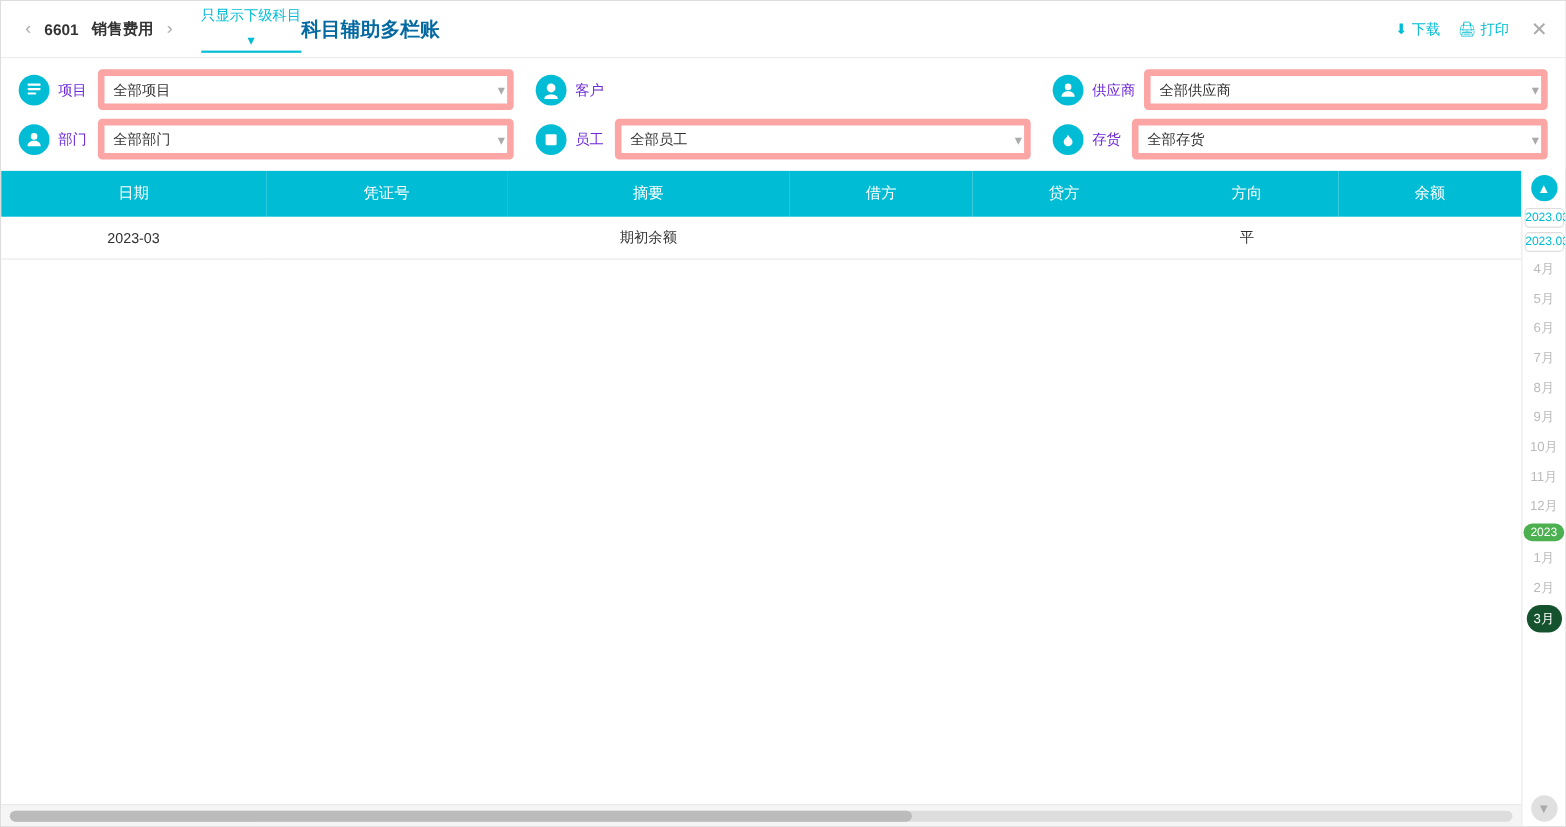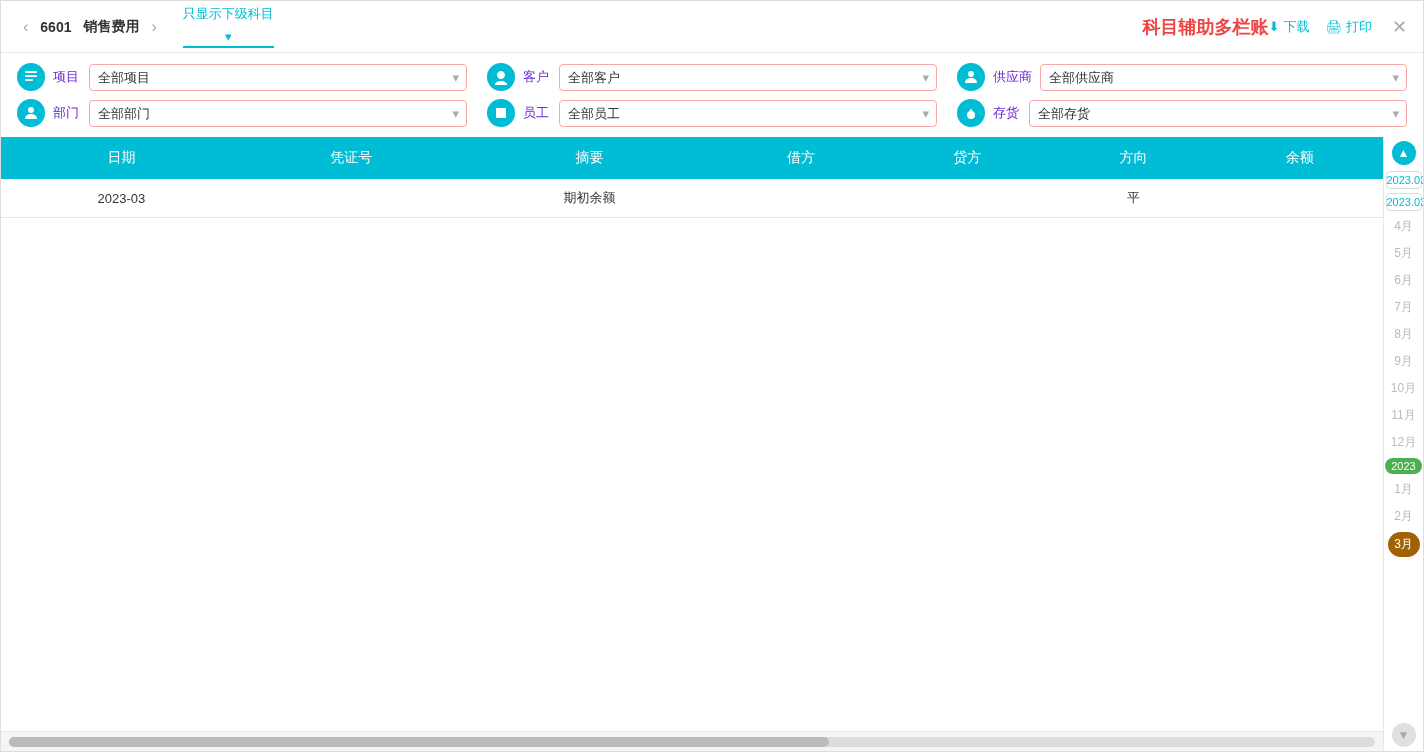--- a/index.html
+++ b/index.html
@@ -53,24 +53,24 @@
       gap: 6px;
       color: #00bcd4;
       border-bottom: 2px solid #00bcd4;
       padding-bottom: 2px;
       cursor: pointer;
       flex-direction: column;
     }
     .show-sub span { font-size: 13px; }
     .page-title {
       flex: 1;
-      text-align: right;
+      text-align: left;
       font-size: 18px;
       font-weight: bold;
-      color: #ef4444;
+      color: #0369a1;
     }
     .action-btns {
       display: flex;
       gap: 16px;
       align-items: center;
     }
     .action-btn {
       display: flex;
       align-items: center;
       gap: 4px;
@@ -115,21 +115,21 @@
       font-size: 13px;
       white-space: nowrap;
       min-width: 28px;
     }
     .select-wrapper {
       flex: 1;
       position: relative;
     }
     .select-wrapper select {
       width: 100%;
-      border: 1px solid #fca5a5;
+      border: 6px solid #fca5a5;
       border-radius: 4px;
       padding: 5px 28px 5px 8px;
       font-size: 13px;
       color: #333;
       background: #fff;
       appearance: none;
       cursor: pointer;
     }
     .select-wrapper::after {
       content: '▾';
@@ -281,25 +281,20 @@
       </div>
     </div>
 
     <div class="filter-row">
       <div class="filter-icon">
         <svg width="16" height="16" viewBox="0 0 16 16" fill="white">
             <path d="M8 2C5.8 2 4 3.8 4 6s1.8 4 4 4 4-1.8 4-4-1.8-4-4-4zm0 10c-3 0-6 1.5-6 3v1h12v-1c0-1.5-3-3-6-3z"></path>
           </svg>
       </div>
       <span class="filter-label">客户</span>
-      <div class="select-wrapper">
-        <select>
-          <option>全部客户</option>
-        </select>
-      </div>
     </div>
 
     <div class="filter-row">
       <div class="filter-icon">
         <svg width="16" height="16" viewBox="0 0 16 16" fill="white">
             <circle cx="8" cy="5" r="3"></circle>
             <path d="M2 14c0-3.3 2.7-5 6-5s6 1.7 6 5"></path>
           </svg>
       </div>
       <span class="filter-label">供应商</span>
@@ -404,18 +399,18 @@
           <div style="font-size: 12px; color: rgb(187, 187, 187); padding: 5px 0px; cursor: pointer; text-align: center; width: 100%; display: block;">8月</div>
           <div style="font-size: 12px; color: rgb(187, 187, 187); padding: 5px 0px; cursor: pointer; text-align: center; width: 100%; display: block;">9月</div>
           <div style="font-size: 12px; color: rgb(187, 187, 187); padding: 5px 0px; cursor: pointer; text-align: center; width: 100%; display: block;">10月</div>
           <div style="font-size: 12px; color: rgb(187, 187, 187); padding: 5px 0px; cursor: pointer; text-align: center; width: 100%; display: block;">11月</div>
           <div style="font-size: 12px; color: rgb(187, 187, 187); padding: 5px 0px; cursor: pointer; text-align: center; width: 100%; display: block;">12月</div>
           <div style="display: flex; justify-content: center; width: 100%;">
             <div style="background: rgb(76, 175, 80); color: rgb(255, 255, 255); border-radius: 8px; font-size: 11px; padding: 2px 6px; margin: 2px auto; cursor: pointer; width: auto; display: inline-block; text-align: center;">2023</div>
           </div>
           <div style="font-size: 12px; color: rgb(187, 187, 187); padding: 5px 0px; cursor: pointer; text-align: center; width: 100%; display: block;">1月</div>
           <div style="font-size: 12px; color: rgb(187, 187, 187); padding: 5px 0px; cursor: pointer; text-align: center; width: 100%; display: block;">2月</div>
-          <div style="background: #a16207; color: rgb(255, 255, 255); border-radius: 14px; font-size: 12px; padding: 4px 0px; margin: 2px auto; cursor: pointer; width: 32px; text-align: center; display: block;">3月</div>
+          <div style="background: #14532d; color: rgb(255, 255, 255); border-radius: 14px; font-size: 12px; padding: 4px 0px; margin: 2px auto; cursor: pointer; width: 32px; text-align: center; display: block;">3月</div>
         </div>
       <div class="timeline-scroll-btn">▼</div>
     </div>
   </div>
 </div>
 
 </body></html>

